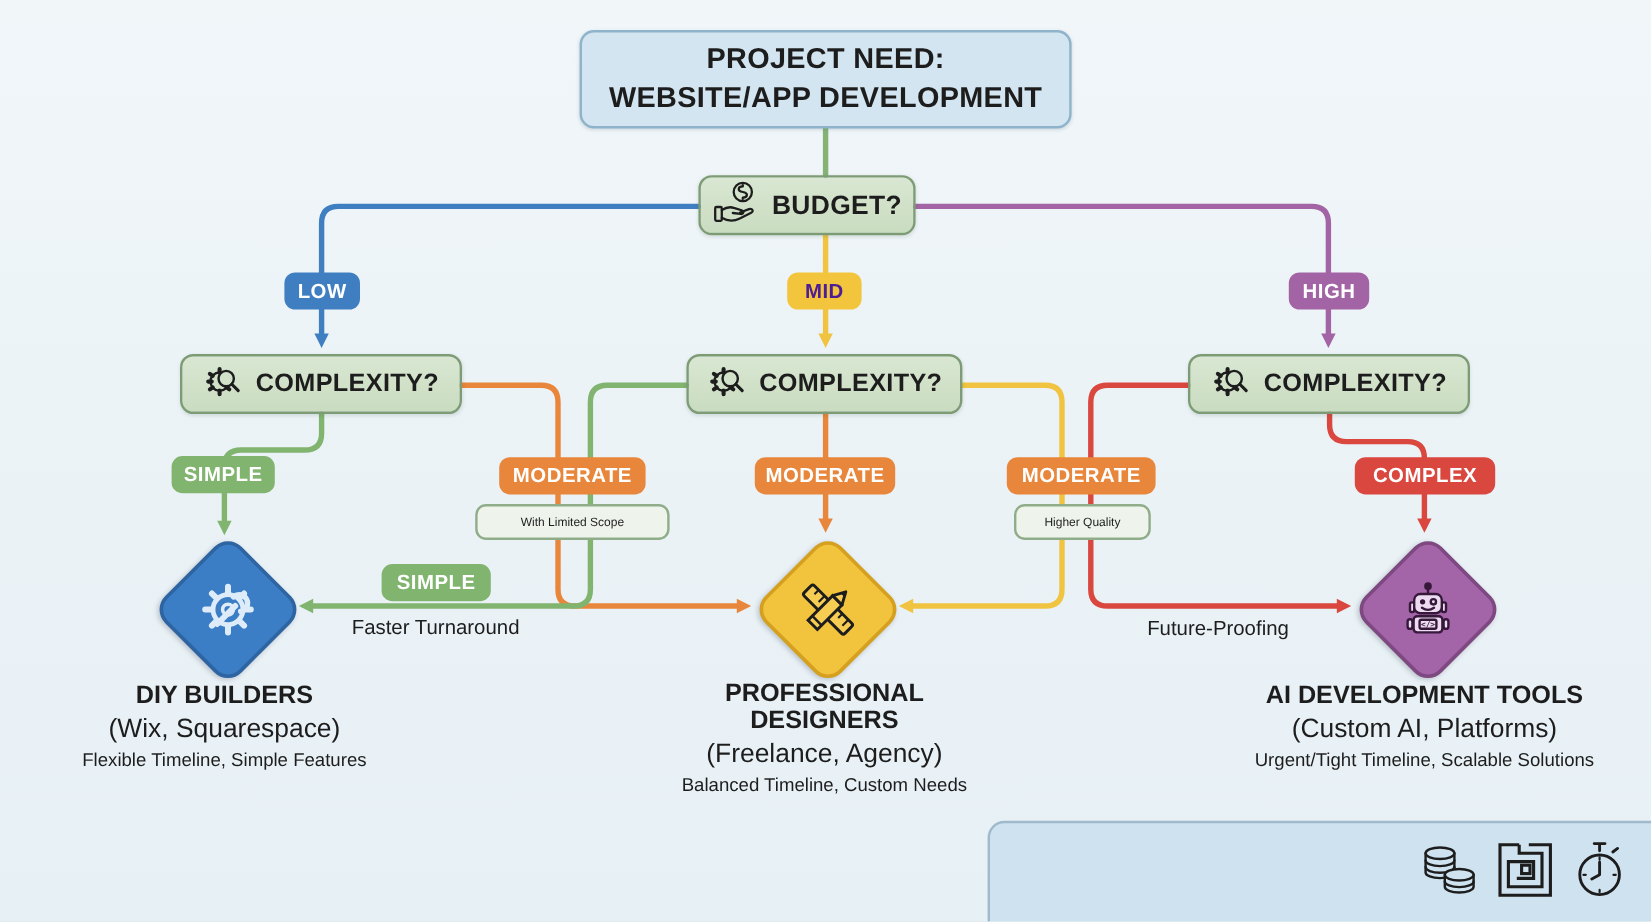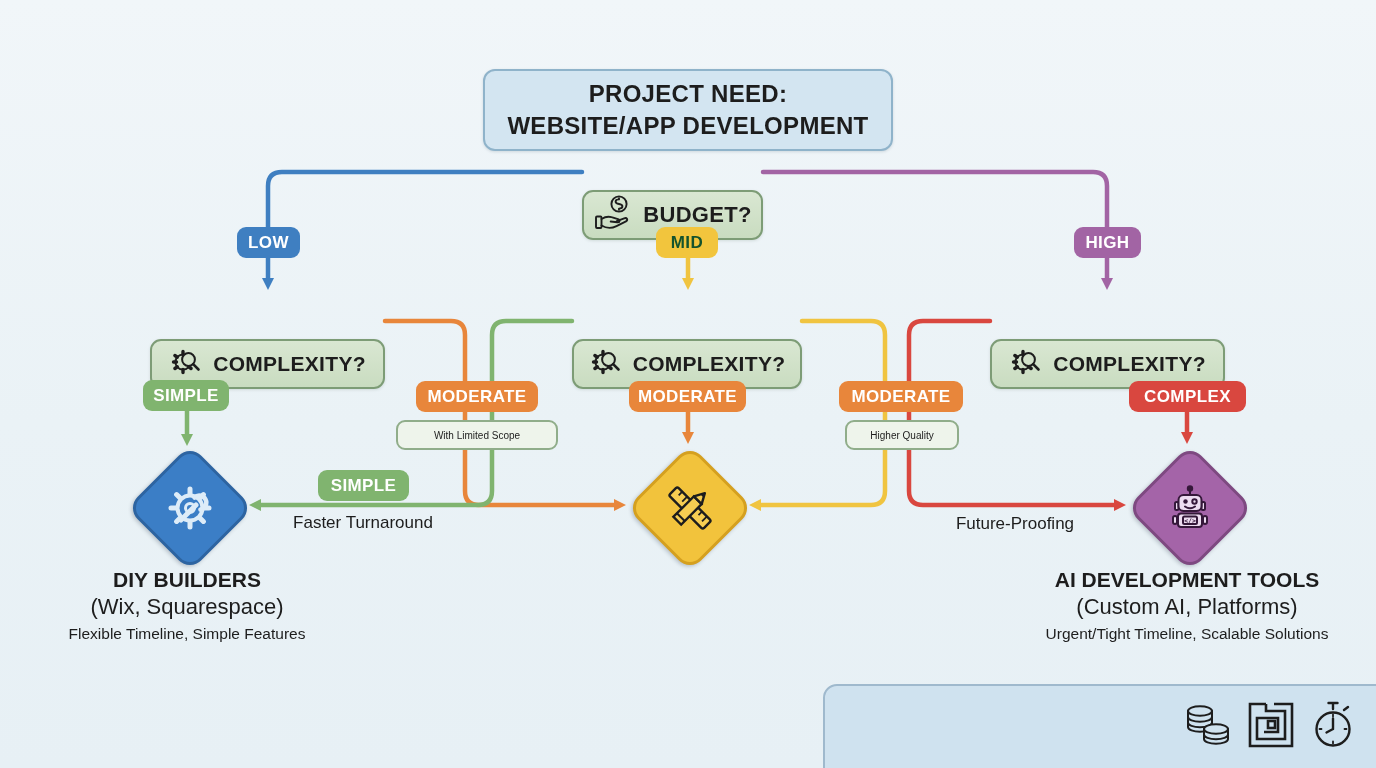--- a/index.html
+++ b/index.html
@@ -2,33 +2,33 @@
 <html><head>
 <meta charset="utf-8">
 <style>
   html,body{margin:0;padding:0;}
   body{font-family:"Liberation Sans", sans-serif; background:#dfe9ef;}
   #canvas{position:relative;width:1376px;height:768px;overflow:hidden;
           background:linear-gradient(180deg,#f1f6f9 0%,#eaf2f6 55%,#e7f0f5 100%);color:#1d1d1d;}
   .abs{position:absolute;}
   
   .node{box-sizing:border-box;display:flex;align-items:center;justify-content:center;
-        border-radius:12px;text-align:center;margin-top:44px;}
+        border-radius:12px;text-align:center;}
   .root-box{background:#d3e5f1;border:2px solid #8fb3ca;font-weight:bold;font-size:24px;
             line-height:1.32;letter-spacing:.3px;box-shadow:0 1px 3px rgba(60,90,110,.18);}
   .green-box{background:linear-gradient(180deg,#d9e7d2,#c9dcc0);border:2px solid #7d9c76;
              border-radius:11px;font-weight:bold;box-shadow:0 1px 3px rgba(60,90,70,.15);}
   .green-box .lbl{font-size:21px;letter-spacing:.3px;}
   .budget .lbl{font-size:22px;}
   .node-inner{display:flex;align-items:center;justify-content:center;gap:10px;}
   
   .badge{box-sizing:border-box;display:flex;align-items:center;justify-content:center;
          border-radius:9px;font-weight:bold;font-size:17px;color:#fff;letter-spacing:.4px;}
   .b-blue{background:#3f7fc1;}
-  .b-yellow{background:#f2c53d;color:#14532d;}
+  .b-yellow{background:#f2c53d;color:#4c1d95;}
   .b-purple{background:#a264a4;}
   .b-green{background:#80b46f;}
   .b-orange{background:#e8863b;}
   .b-red{background:#d9473f;}
   
   .qual{box-sizing:border-box;display:flex;align-items:center;justify-content:center;
         background:#eef4eb;border:2px solid #90ad8a;border-radius:9px;font-size:10px;}
   
   .diamond{width:84px;height:84px;border-radius:16px;transform:rotate(45deg);
            display:flex;align-items:center;justify-content:center;
@@ -261,20 +261,25 @@
         <text x="25" y="39.5" font-size="6.5" font-weight="bold" text-anchor="middle" fill="#35183a" font-family="'DejaVu Sans Mono', monospace">&lt;/&gt;</text>
       </svg>
     </div>
   </div>
 
   <div class="abs outcome" style="left:12px;top:568px;width:350px;">
     <div class="t">DIY BUILDERS</div>
     <div class="s">(Wix, Squarespace)</div>
     <div class="n">Flexible Timeline, Simple Features</div>
   </div>
+  <div class="abs outcome" style="left:557px;top:566px;width:260px;">
+    <div class="t" style="width:200px;">PROFESSIONAL DESIGNERS</div>
+    <div class="s">(Freelance, Agency)</div>
+    <div class="n">Balanced Timeline, Custom Needs</div>
+  </div>
   <div class="abs outcome" style="left:1012px;top:568px;width:350px;">
     <div class="t">AI DEVELOPMENT TOOLS</div>
     <div class="s">(Custom AI, Platforms)</div>
     <div class="n">Urgent/Tight Timeline, Scalable Solutions</div>
   </div>
 
   <div class="abs footer" style="left:823px;top:684px;width:600px;height:130px;">
     <div class="footer-icons">
       <span>
         <svg width="50" height="48" viewBox="0 0 50 48">

